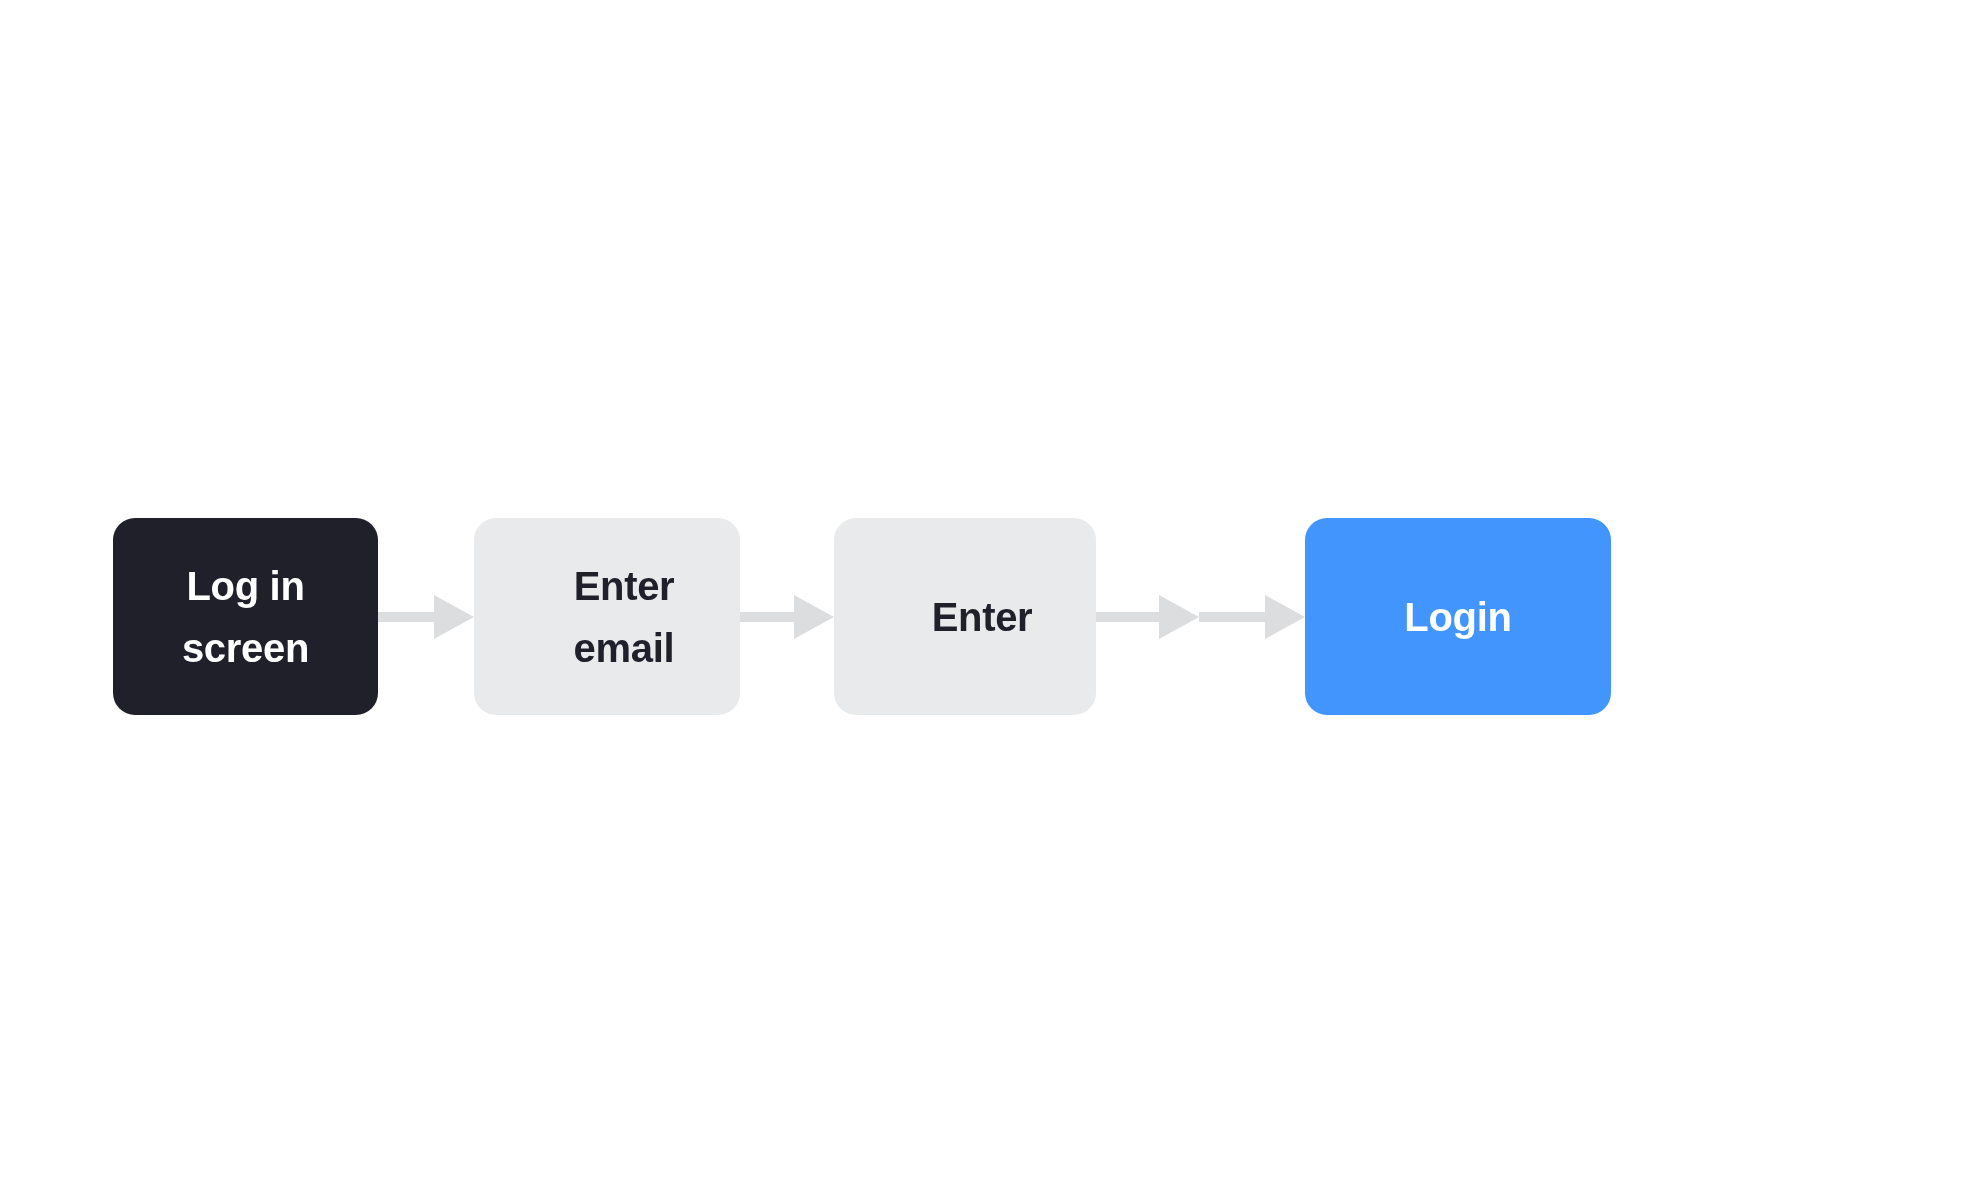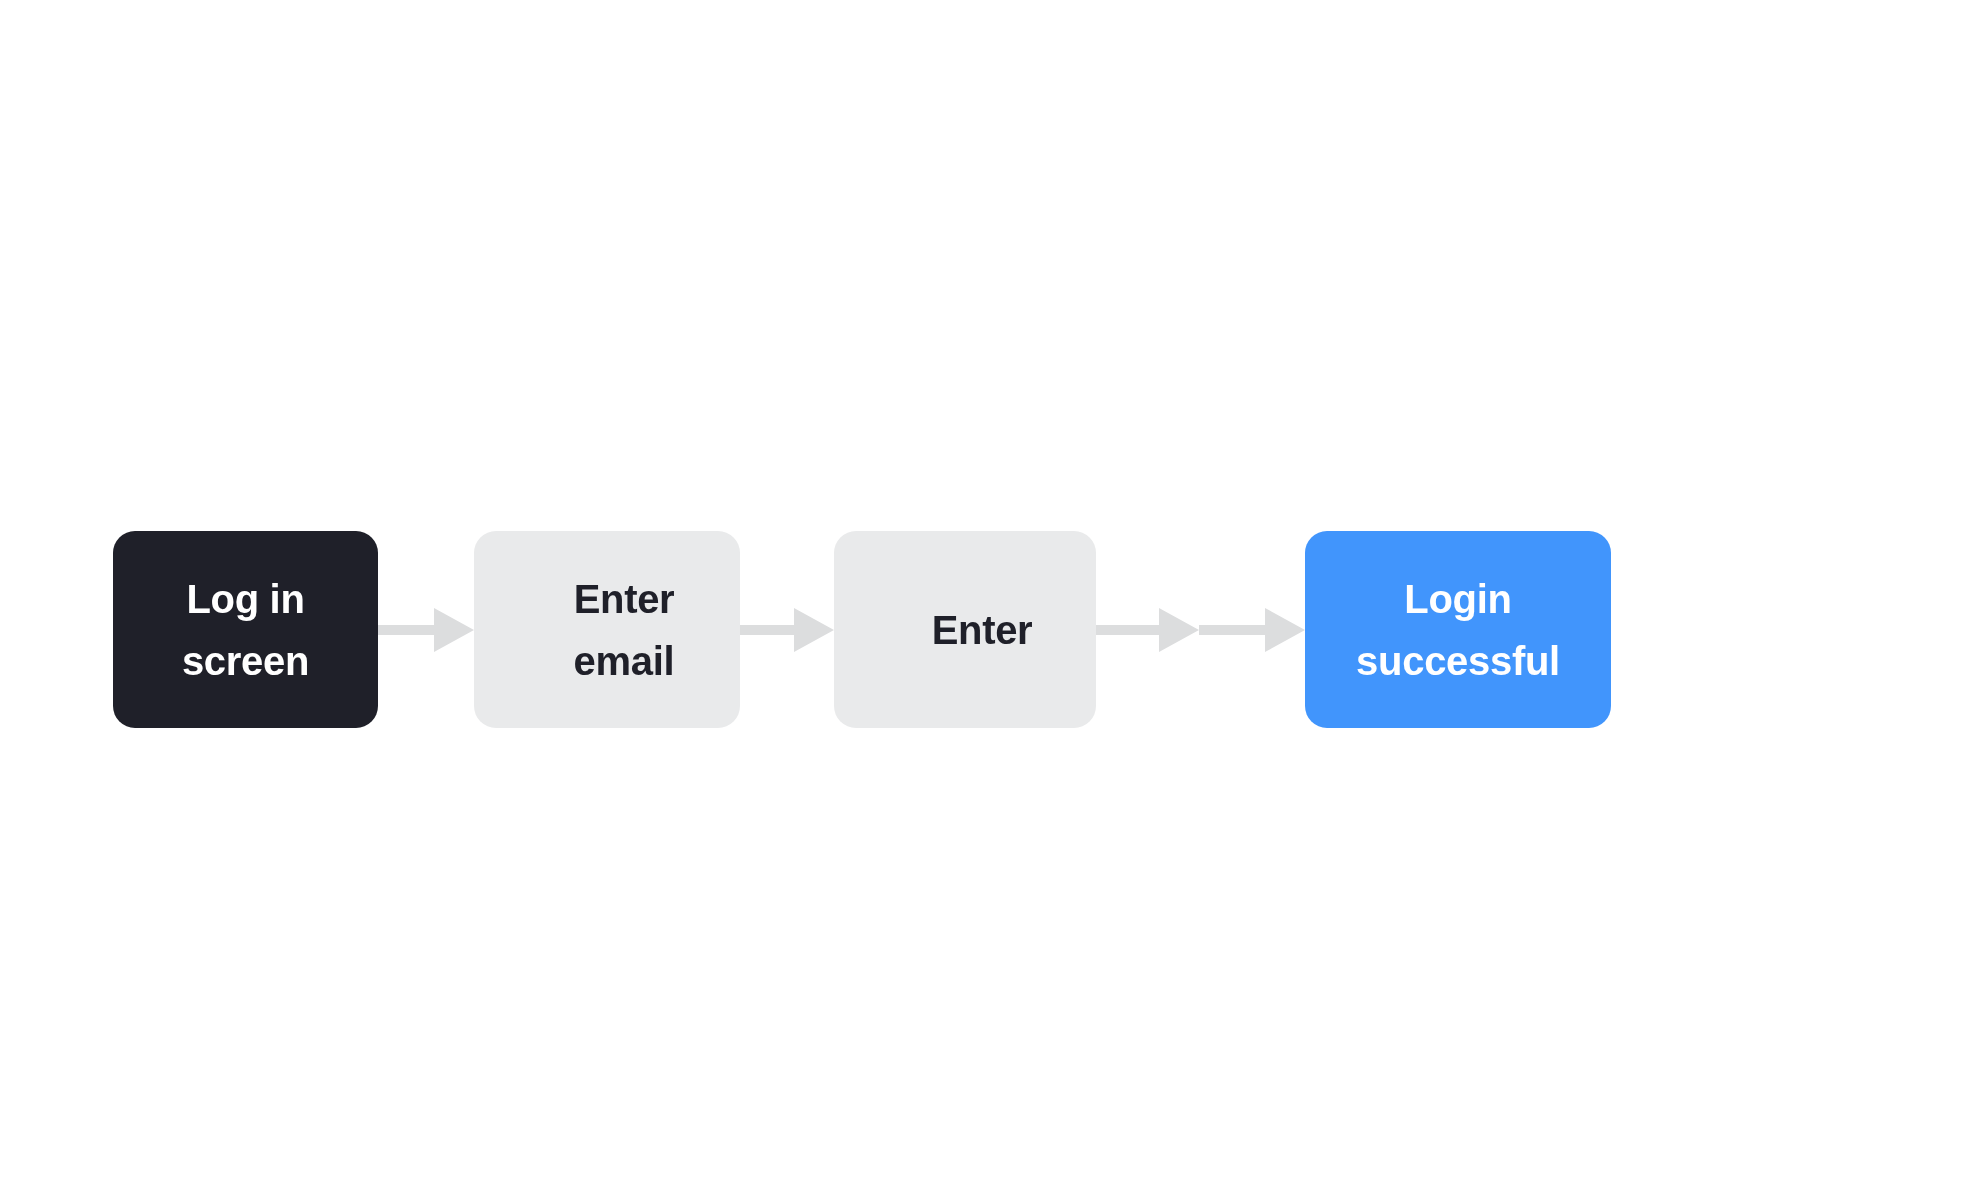--- a/index.html
+++ b/index.html
@@ -15,21 +15,21 @@
   }
   #canvas {
     position: relative;
     width: 1968px;
     height: 1200px;
     background: #ffffff;
   }
   .flow-row {
     position: absolute;
     left: 113px;
-    top: 531px;
+    top: 518px;
     width: 1755px;
     height: 197px;
     display: flex;
     flex-direction: row;
     align-items: center;
     justify-content: flex-start;
   }
   .node {
     box-sizing: border-box;
     height: 197px;
@@ -133,17 +133,16 @@
     <div class="arrow a4">
       <span>
         <svg width="106" height="44" viewBox="0 0 106 44" aria-hidden="true">
           <path d="M0 17 H66 V0 L106 22 L66 44 V27 H0 Z" fill="#DCDDDE"></path>
         </svg>
       </span>
     </div>
 
     <div class="node success">
       <span class="node-line">Login</span>
-      <span class="node-line">successful</span>
     </div>
 
   </div>
 </div>
 
 </body></html>

